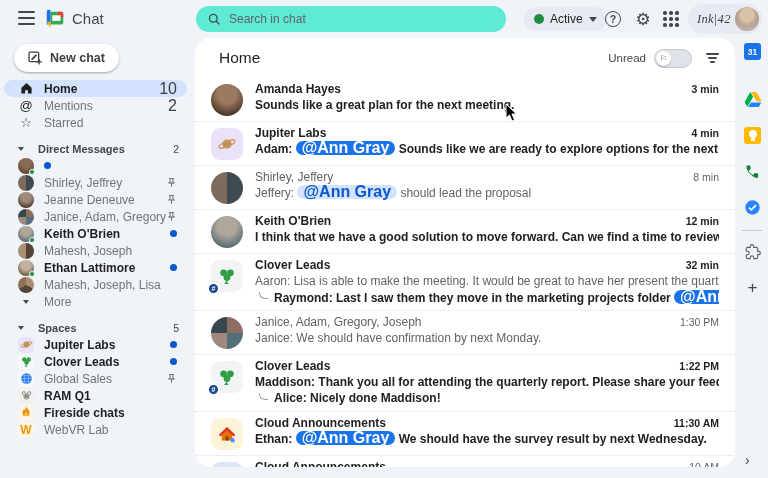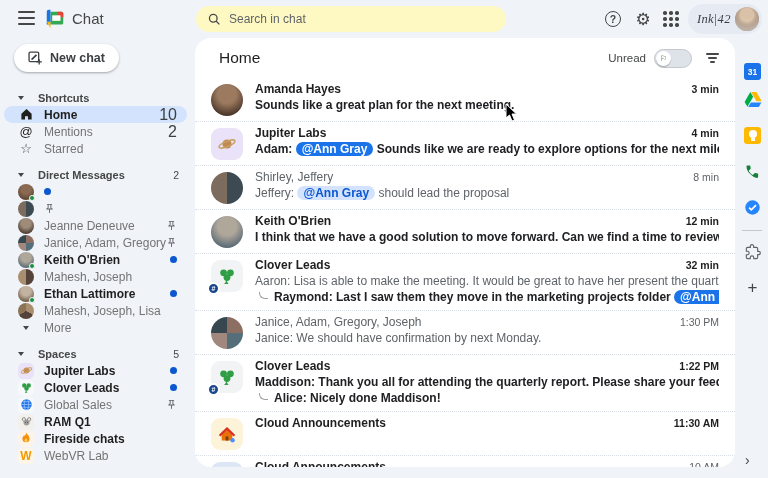--- a/index.html
+++ b/index.html
@@ -5,21 +5,21 @@
   * { margin:0; padding:0; box-sizing:border-box; }
   html,body { width:768px; height:478px; overflow:hidden; }
   body { background:#f0f4f9; font-family:"Liberation Sans", sans-serif; color:#1f1f1f; position:relative; }
 
   
   .topbar { position:absolute; left:0; top:0; width:768px; height:38px; display:flex; align-items:center; }
   .hamburger { position:absolute; left:18px; top:11px; width:17px; height:14px; cursor:pointer; }
   .hamburger span { display:block; height:2px; background:#444746; margin-bottom:4px; border-radius:1px; }
   .chat-logo { position:absolute; left:44px; top:8px; width:22px; height:22px; }
   .app-name { position:absolute; left:72px; top:10px; font-size:15px; color:#444746; }
-  .searchbar { position:absolute; left:196px; top:6px; width:310px; height:26px; background:#fef9c3; border-radius:13px; display:flex; align-items:center; padding:0 12px; gap:8px; }
+  .searchbar { position:absolute; left:196px; top:6px; width:310px; height:26px; background:#5eead4; border-radius:13px; display:flex; align-items:center; padding:0 12px; gap:8px; }
   .searchbar .ph { font-size:12px; color:#5f6368; }
   .status-pill { position:absolute; left:524px; top:7px; height:24px; background:#e6ebf3; border-radius:12px; display:flex; align-items:center; gap:6px; padding:0 10px; }
   .status-dot { width:10px; height:10px; border-radius:50%; background:#1e8e3e; }
   .status-pill .lbl { font-size:12px; color:#1f1f1f; }
   .carat { width:0; height:0; border-left:4px solid transparent; border-right:4px solid transparent; border-top:5px solid #444746; }
   .tb-icon { position:absolute; top:10px; width:18px; height:18px; display:flex; align-items:center; justify-content:center; color:#444746; cursor:pointer; }
   .help-circ { width:16px; height:16px; border:1.5px solid #444746; border-radius:50%; font-size:10.5px; display:flex; align-items:center; justify-content:center; color:#444746; font-weight:bold; }
   .gear-glyph { font-size:17px; line-height:1; }
   .apps-grid { display:grid; grid-template-columns:repeat(3,4px); grid-template-rows:repeat(3,4px); gap:2px; }
   .apps-grid i { width:3.5px; height:3.5px; border-radius:50%; background:#444746; }
@@ -72,21 +72,21 @@
   .row-top { display:flex; align-items:baseline; height:15px; }
   .row-name { font-size:12px; color:#5f6368; flex:1; white-space:nowrap; overflow:hidden; }
   .row-name.b { font-weight:bold; color:#1f1f1f; }
   .row-time { font-size:10.5px; color:#5f6368; margin-left:10px; flex:none; }
   .row-time.b { font-weight:bold; color:#1f1f1f; }
   .row-msg { font-size:12px; color:#5f6368; white-space:nowrap; overflow:hidden; height:16px; line-height:16px; }
   .row-msg.b { font-weight:bold; color:#202124; }
   .row-thread { display:flex; align-items:center; gap:6px; height:16px; white-space:nowrap; overflow:hidden; padding-left:4px; }
   .hook { width:9px; height:7px; border-left:1.5px solid #9aa0a6; border-bottom:1.5px solid #9aa0a6; border-bottom-left-radius:6px; margin-top:-4px; flex:none; }
   .thread-txt { font-size:12px; font-weight:bold; color:#202124; white-space:nowrap; overflow:hidden; }
-  .chip { display:inline-block; border-radius:7px; padding:0 6px; font-size:12px; font-weight:bold; line-height:14px; vertical-align:baseline; }
+  .chip { display:inline-block; border-radius:7px; padding:0 6px; font-size:16px; font-weight:bold; line-height:14px; vertical-align:baseline; }
   .chip.solid { background:#1a73e8; color:#fff; }
   .chip.light { background:#d3e3fd; color:#0b57d0; }
 
   
   .right-rail { position:absolute; left:737px; top:38px; width:31px; height:440px; }
   .rail-ic { position:absolute; left:6px; width:19px; height:19px; display:flex; align-items:center; justify-content:center; cursor:pointer; }
   .rail-div { position:absolute; left:5px; width:20px; height:1px; background:#c4c7cc; }
   .cal-tile { width:17px; height:17px; background:#1a73e8; border-radius:3px; color:#fff; font-size:8.5px; font-weight:bold; display:flex; align-items:center; justify-content:center; }
   .keep-tile { width:17px; height:17px; background:#ffba00; border-radius:3px; position:relative; }
   .keep-tile::after { content:""; position:absolute; left:4.5px; top:3px; width:8px; height:8px; border-radius:50%; background:#fff; }
@@ -115,20 +115,25 @@
   <span class="app-name">Chat</span>
 
   <div class="searchbar">
     <svg width="13" height="13" viewBox="0 0 16 16">
         <circle cx="6.5" cy="6.5" r="4.7" fill="none" stroke="#444746" stroke-width="1.6"></circle>
         <path d="M10.2 10.2 L14 14" stroke="#444746" stroke-width="1.6"></path>
       </svg>
     <span class="ph">Search in chat</span>
   </div>
 
+  <div class="status-pill">
+    <span class="status-dot"></span>
+    <span class="lbl">Active</span>
+    <span class="carat"></span>
+  </div>
 
   <div class="tb-icon" style="left:604px;">
       <span class="help-circ">?</span>
     </div>
   <div class="tb-icon" style="left:634px;">
       <span class="gear-glyph">⚙</span>
     </div>
   <div class="tb-icon" style="left:662px;">
     <span class="apps-grid">
         <i></i>
@@ -152,24 +157,20 @@
 <div class="sidebar">
   <div class="new-chat">
     <svg width="14" height="14" viewBox="0 0 16 16">
       <rect x="1.2" y="1.2" width="11" height="11" rx="1.5" fill="none" stroke="#3c4043" stroke-width="1.5"></rect>
       <path d="M4 8.6 9 3.6l1.4 1.4-5 5L3.8 10.4z" fill="#3c4043"></path>
       <path d="M12.8 9.4v6M9.8 12.4h6" stroke="#3c4043" stroke-width="1.5"></path>
     </svg>
     <span class="lbl">New chat</span>
   </div>
   <div class="sections" id="sidebar-sections">
-      <div class="sec-header">
-        <span class="sec-caret"></span>
-        <span class="sec-label">Shortcuts</span>
-      </div>
       <div class="side-item selected">
         <span class="ic">
           <svg width="13" height="13" viewBox="0 0 16 16">
             <path d="M8 1.2 14.3 7v7.3H9.8V10H6.2v4.3H1.7V7z" fill="#1f1f1f"></path>
           </svg>
         </span>
         <span class="lbl b">Home</span>
         <span class="right">
           <span class="cnt">10</span>
         </span>
@@ -201,20 +202,21 @@
           <span class="presence"></span>
         </span>
         <span class="right">
           <span class="blue-dot"></span>
         </span>
       </div>
       <div class="side-item">
         <span class="ic">
           <span class="mini-av" style="background: linear-gradient(90deg, rgb(125, 107, 93) 0px, rgb(125, 107, 93) 50%, rgb(62, 74, 82) 50%);"></span>
         </span>
+        <span class="lbl">Shirley, Jeffrey</span>
         <span class="right">
           <span><svg width="11" height="11" viewBox="0 0 24 24">
               <path fill="#5f6368" d="M14 4v5c0 1.1.4 2.2 1 3H9c.7-.9 1-1.9 1-3V4h4m3-2H7a1 1 0 0 0 0 2h1v5c0 1.7-1.3 3-3 3v2h6v7l1 1 1-1v-7h6v-2c-1.7 0-3-1.3-3-3V4h1a1 1 0 0 0 0-2z"></path>
             </svg></span>
         </span>
       </div>
       <div class="side-item">
         <span class="ic">
           <span class="mini-av" style="background: radial-gradient(circle at 50% 32%, rgb(158, 139, 122) 0px, rgb(158, 139, 122) 34%, rgb(74, 59, 48) 78%);"></span>
         </span>
@@ -502,38 +504,39 @@
               <rect x="8.6" y="12.5" width="2.8" height="4" fill="#7a3c07"></rect>
               <circle cx="15.6" cy="16.2" r="2.2" fill="#4d90fe"></circle>
             </svg>
           </div>
         </div>
         <div class="row-body">
           <div class="row-top">
             <span class="row-name b">Cloud Announcements</span>
             <span class="row-time b">11:30 AM</span>
           </div>
+          <div class="row-msg b"><span>Ethan: </span><span class="chip solid">@Ann Gray</span><span> We should have the survey result by next Wednesday.</span></div>
         </div>
       </div>
       <div class="chat-row">
         <div class="row-av">
           <div class="tile" style="background: rgb(220, 230, 245);"></div>
         </div>
         <div class="row-body">
           <div class="row-top">
             <span class="row-name b">Cloud Announcements</span>
             <span class="row-time">10 AM</span>
           </div>
         </div>
       </div>
     </div>
 </div>
 
 <div class="right-rail">
-  <div class="rail-ic" style="top:24px;text-align:right;">
+  <div class="rail-ic" style="top:4px;text-align:right;">
       <span class="cal-tile">31</span>
     </div>
   <div class="rail-ic" style="top:52px;">
     <svg width="18" height="17" viewBox="0 0 24 22">
       <path fill="#00ac47" d="M8.4 1 0.8 14.2 4.6 20.6 12.2 7.4z"></path>
       <path fill="#ffba00" d="M9.6 1h7l7 12.2h-7z"></path>
       <path fill="#2684fc" d="M5.6 21l3.5-6h14.1l-3.5 6z"></path>
     </svg>
   </div>
   <div class="rail-ic" style="top:88px;">

